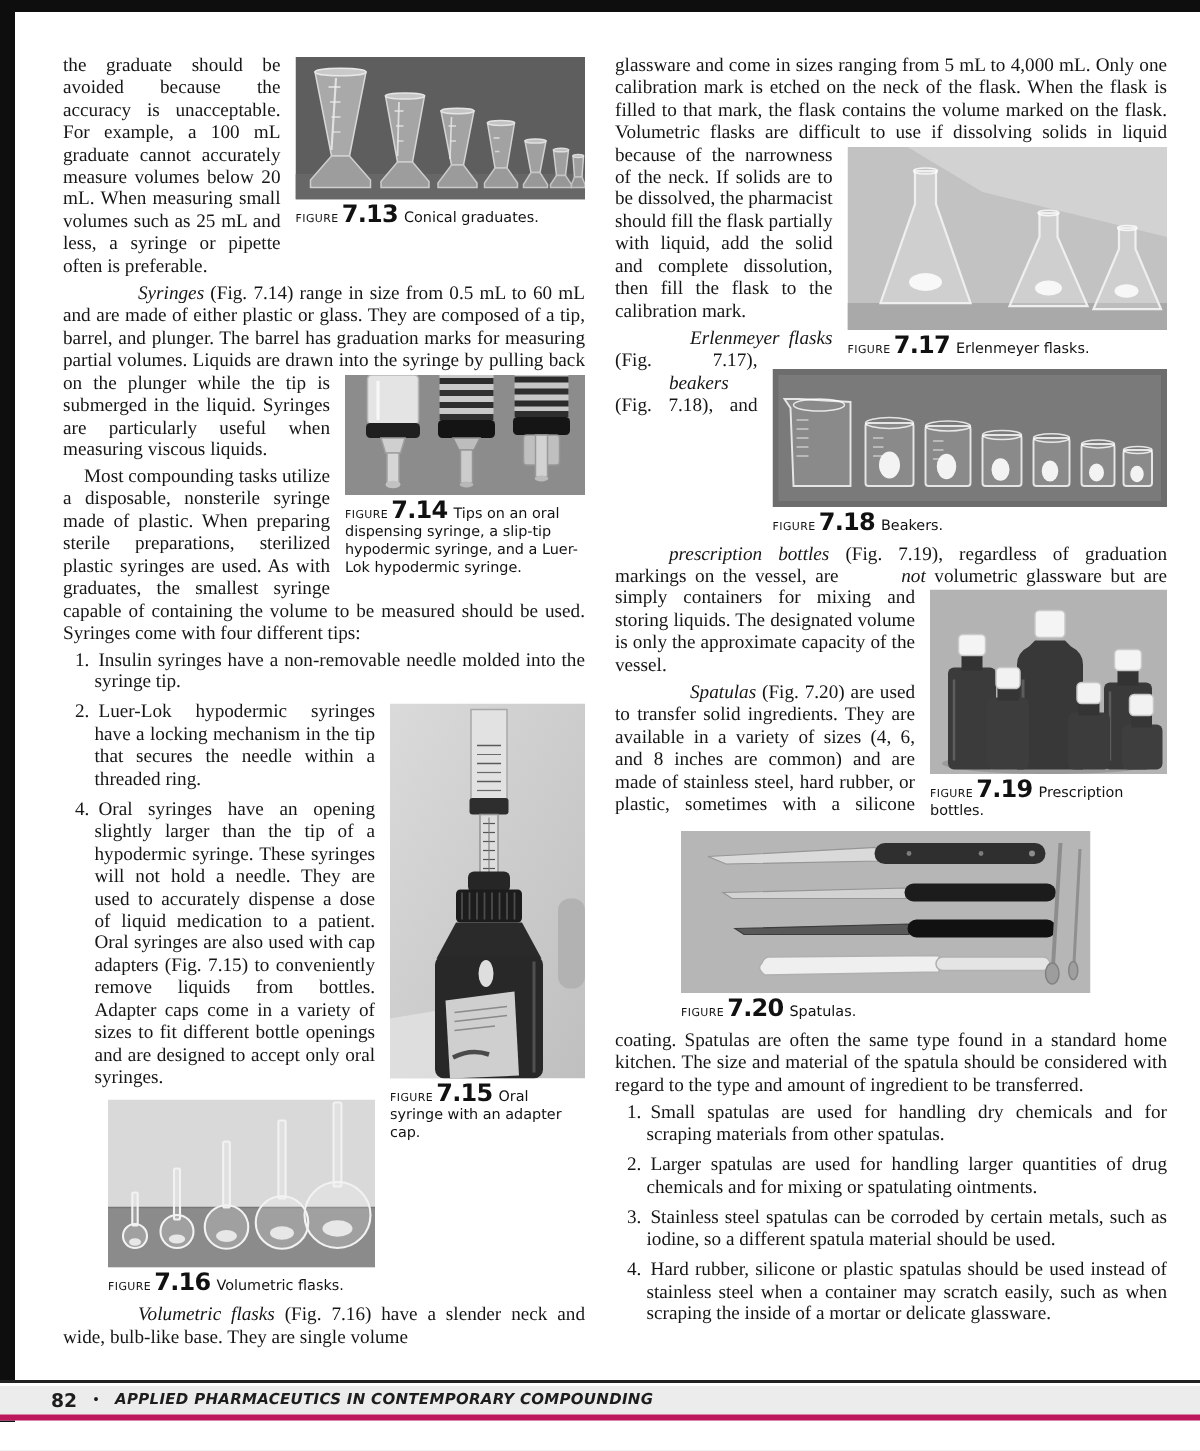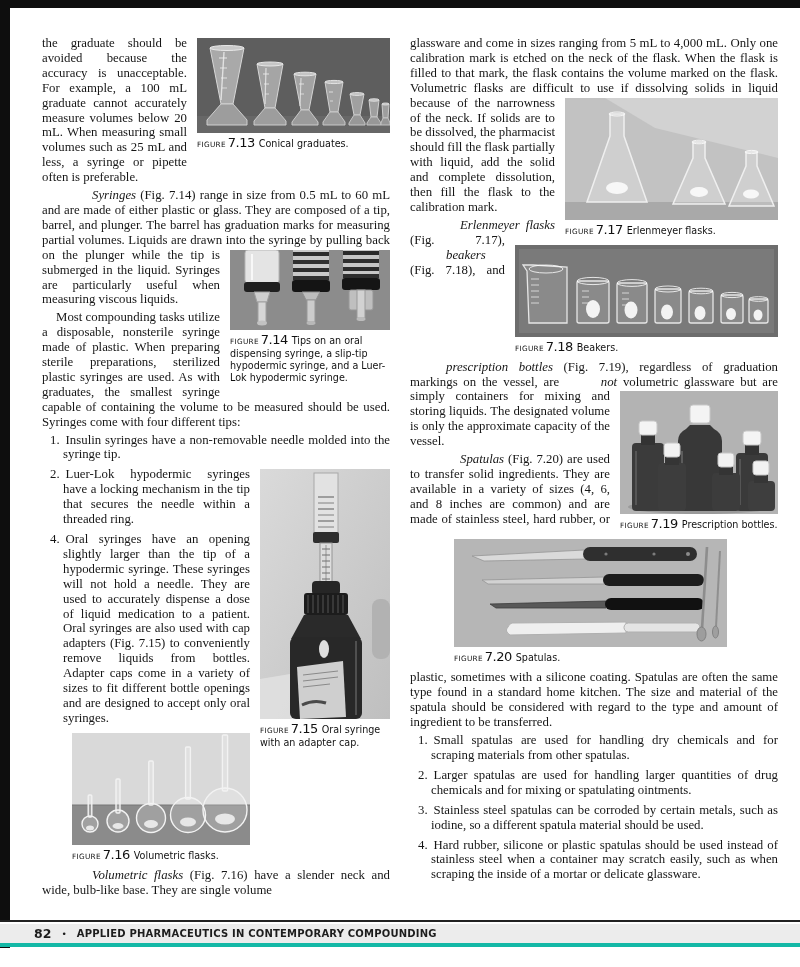--- a/index.html
+++ b/index.html
@@ -17,31 +17,31 @@
   .list{margin:2px 0 4px 0;}
   .li{font-size:12.8px;line-height:14.9px;text-align:justify;margin:0 0 5px 0;
       padding-left:21px;text-indent:-13px;}
   .num{padding-right:6px;}
   
   .fig{float:right;margin:2px 0 5px 10px;}
   .fig svg{display:block;}
   .cap{font-family:"DejaVu Sans",sans-serif;font-size:9.6px;line-height:12px;
        color:#111;margin-top:4px;text-align:left;text-indent:0;}
   .cap-label{font-size:7.3px;letter-spacing:.3px;}
-  .cap-num{font-weight:normal;font-size:13px;padding:0 4px 0 2px;letter-spacing:-.5px;}
+  .cap-num{font-weight:bold;font-size:16px;padding:0 4px 0 2px;letter-spacing:-.5px;}
   
   .footer{position:absolute;left:0;top:920px;width:800px;}
   .f-hair{height:2px;background:#222;}
   .f-gap{height:2px;background:#fff;}
-  .f-bar{height:19px;background:#ececec;border-bottom:4px solid #14b8a6;
+  .f-bar{height:19px;background:#ececec;border-bottom:4px solid #be185d;
          display:flex;align-items:center;padding-left:34px;
          font-family:"DejaVu Sans",sans-serif;color:#1d1d1d;}
   .f-num{font-weight:bold;font-size:12.5px;}
   .f-dot{font-size:9px;padding:0 10px;}
-  .f-title{font-weight:bold;font-size:10px;letter-spacing:.2px;}
+  .f-title{font-style:italic;font-weight:bold;font-size:10px;letter-spacing:.2px;}
 </style>
 </head>
 <body>
 
 <div class="page">
   <div class="edge-top"></div>
   <div class="edge-left"></div>
 
   <div class="content">
 

